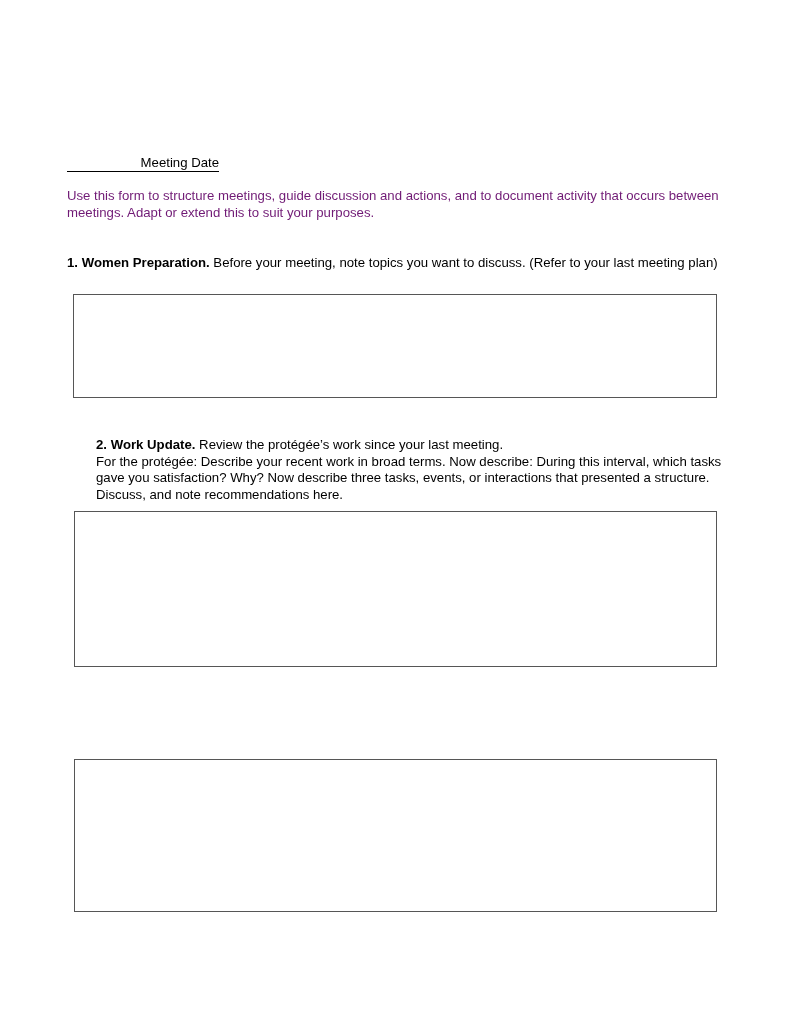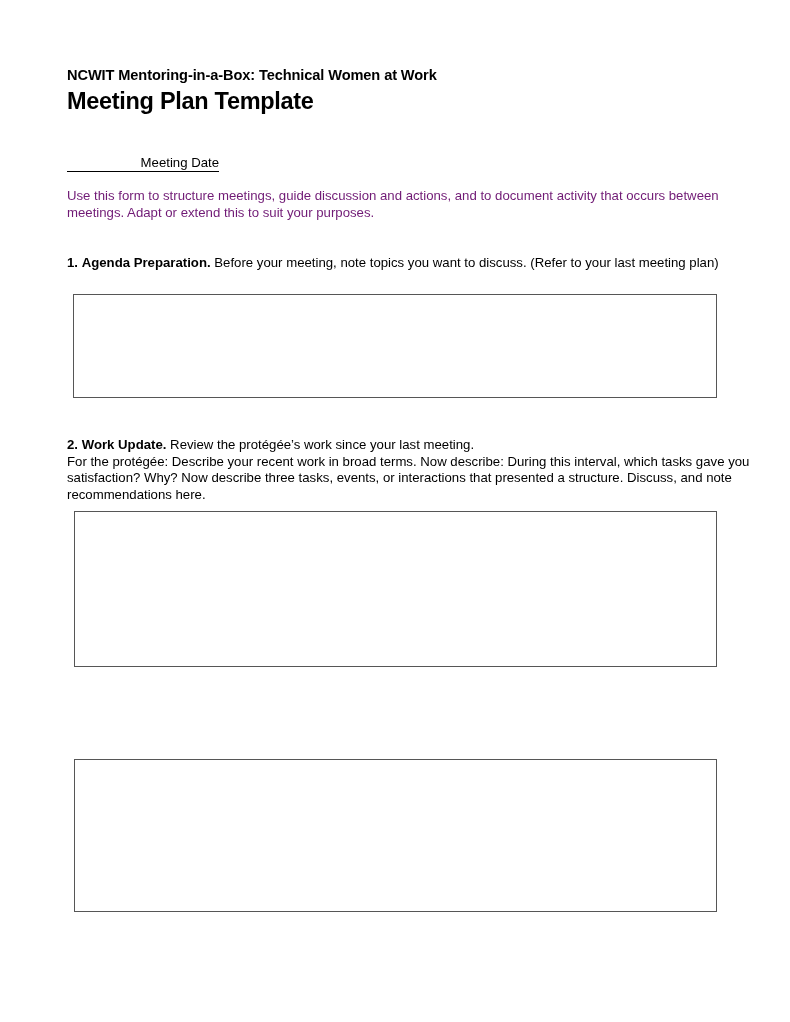--- a/index.html
+++ b/index.html
@@ -91,21 +91,21 @@
   .section-text {
     width: 684px;
     font-size: 13.2px;
     line-height: 16.6px;
     color: #000;
     margin: 0;
   }
   .section-text b {
     font-weight: bold;
   }
-  .section-line { display: block; }
+  .section-line { display: block; margin-left: 29px; }
 
   .answer-box {
     position: absolute;
     border: 1.5px solid #565656;
     background: #ffffff;
     box-sizing: border-box;
   }
 
   
   #section-1 { top: 255px; }
@@ -115,35 +115,31 @@
   #box-2 { left: 74px; top: 511px; width: 643px; height: 156px; }
 
   #section-3 { top: 704px; }
   #box-3 { left: 74px; top: 759px; width: 643px; height: 153px; }
 </style>
 </head>
 <body>
 
 <div class="page">
 
-  <div class="doc-header">
-    <div class="kicker">NCWIT Mentoring-in-a-Box: Technical Women at Work</div>
-    <div class="doc-title">Meeting Plan Template</div>
-  </div>
 
   <div class="meeting-date-row">
     <span class="meeting-date-label">Meeting Date</span>
     <span class="meeting-date-rule"></span>
   </div>
 
   <div class="intro-note">Use this form to structure meetings, guide discussion and actions, and to document activity that occurs between meetings. Adapt or extend this to suit your purposes.</div>
 
   <div class="section" id="section-1">
     <p class="section-text">
-      <b>1.</b><b>&nbsp;</b><b>Agenda Preparation.</b><span> Before your meeting, note topics you want to discuss. (Refer to your last meeting plan)</span>
+      <b>1.</b><b>&nbsp;</b><b>Women Preparation.</b><span> Before your meeting, note topics you want to discuss. (Refer to your last meeting plan)</span>
     </p>
   </div>
   <div class="answer-box" id="box-1"></div>
 
   <div class="section" id="section-2">
     <p class="section-text">
       <span class="section-line"><b>2.</b><b>&nbsp;</b><b>Work Update.</b><span> Review the protégée’s work since your last meeting.</span></span>
       <span class="section-line">For the protégée: Describe your recent work in broad terms. Now describe: During this interval, which tasks gave you satisfaction? Why? Now describe three tasks, events, or interactions that presented a structure. Discuss, and note recommendations here.</span>
     </p>
   </div>

